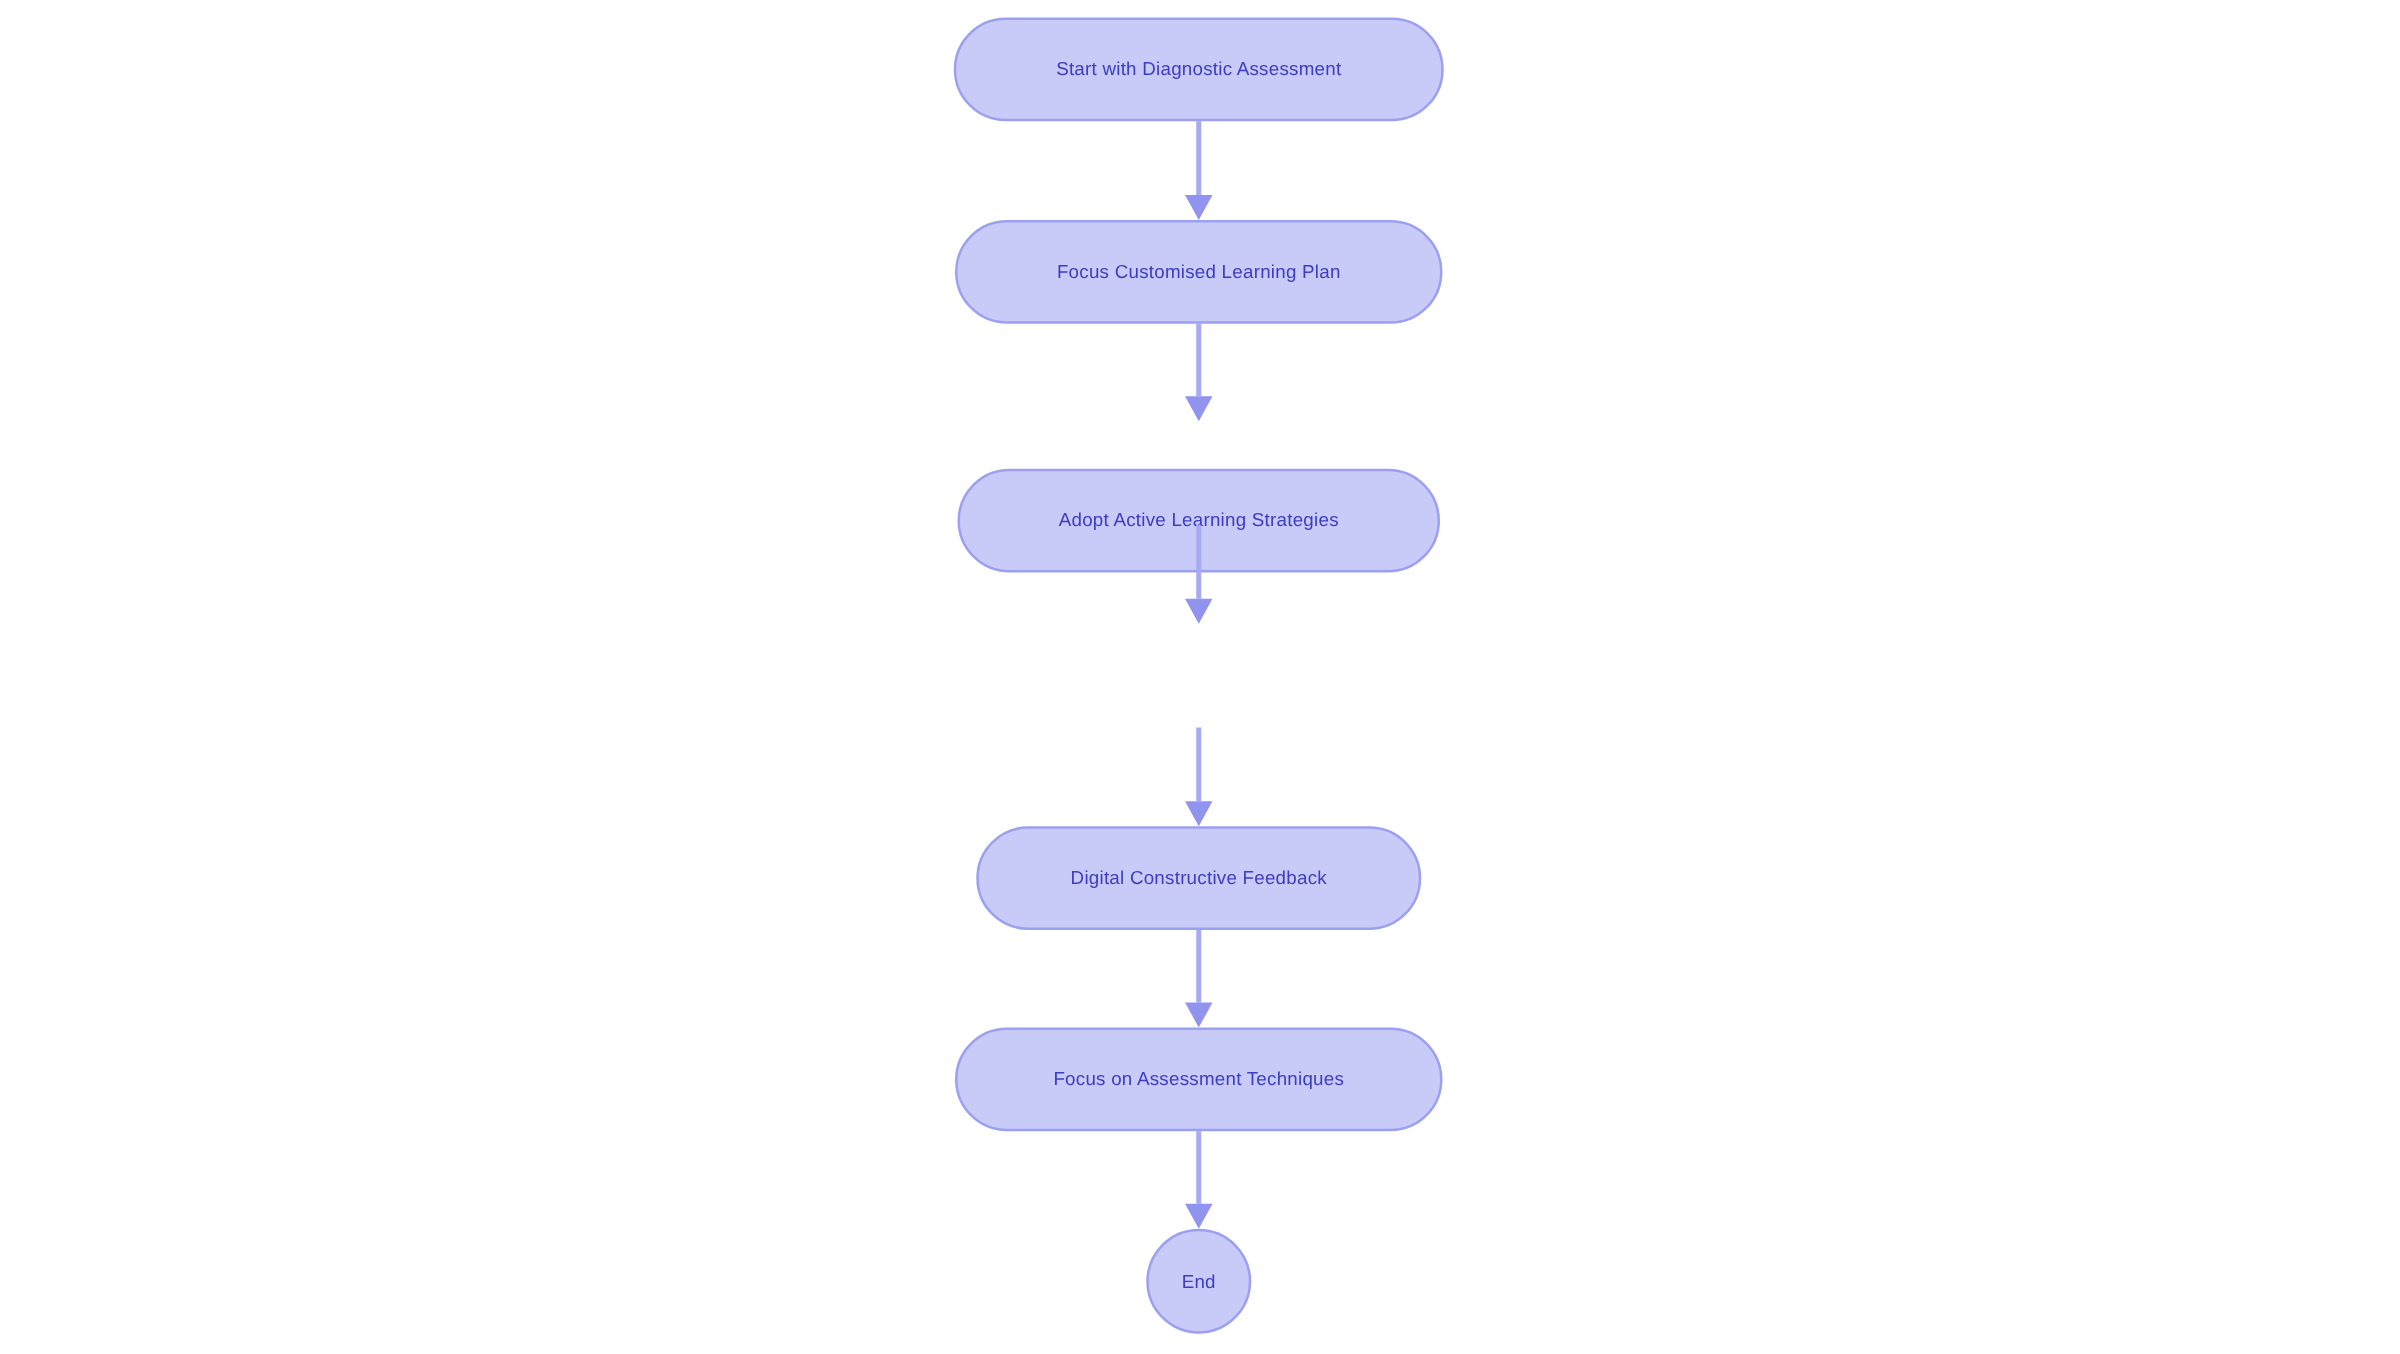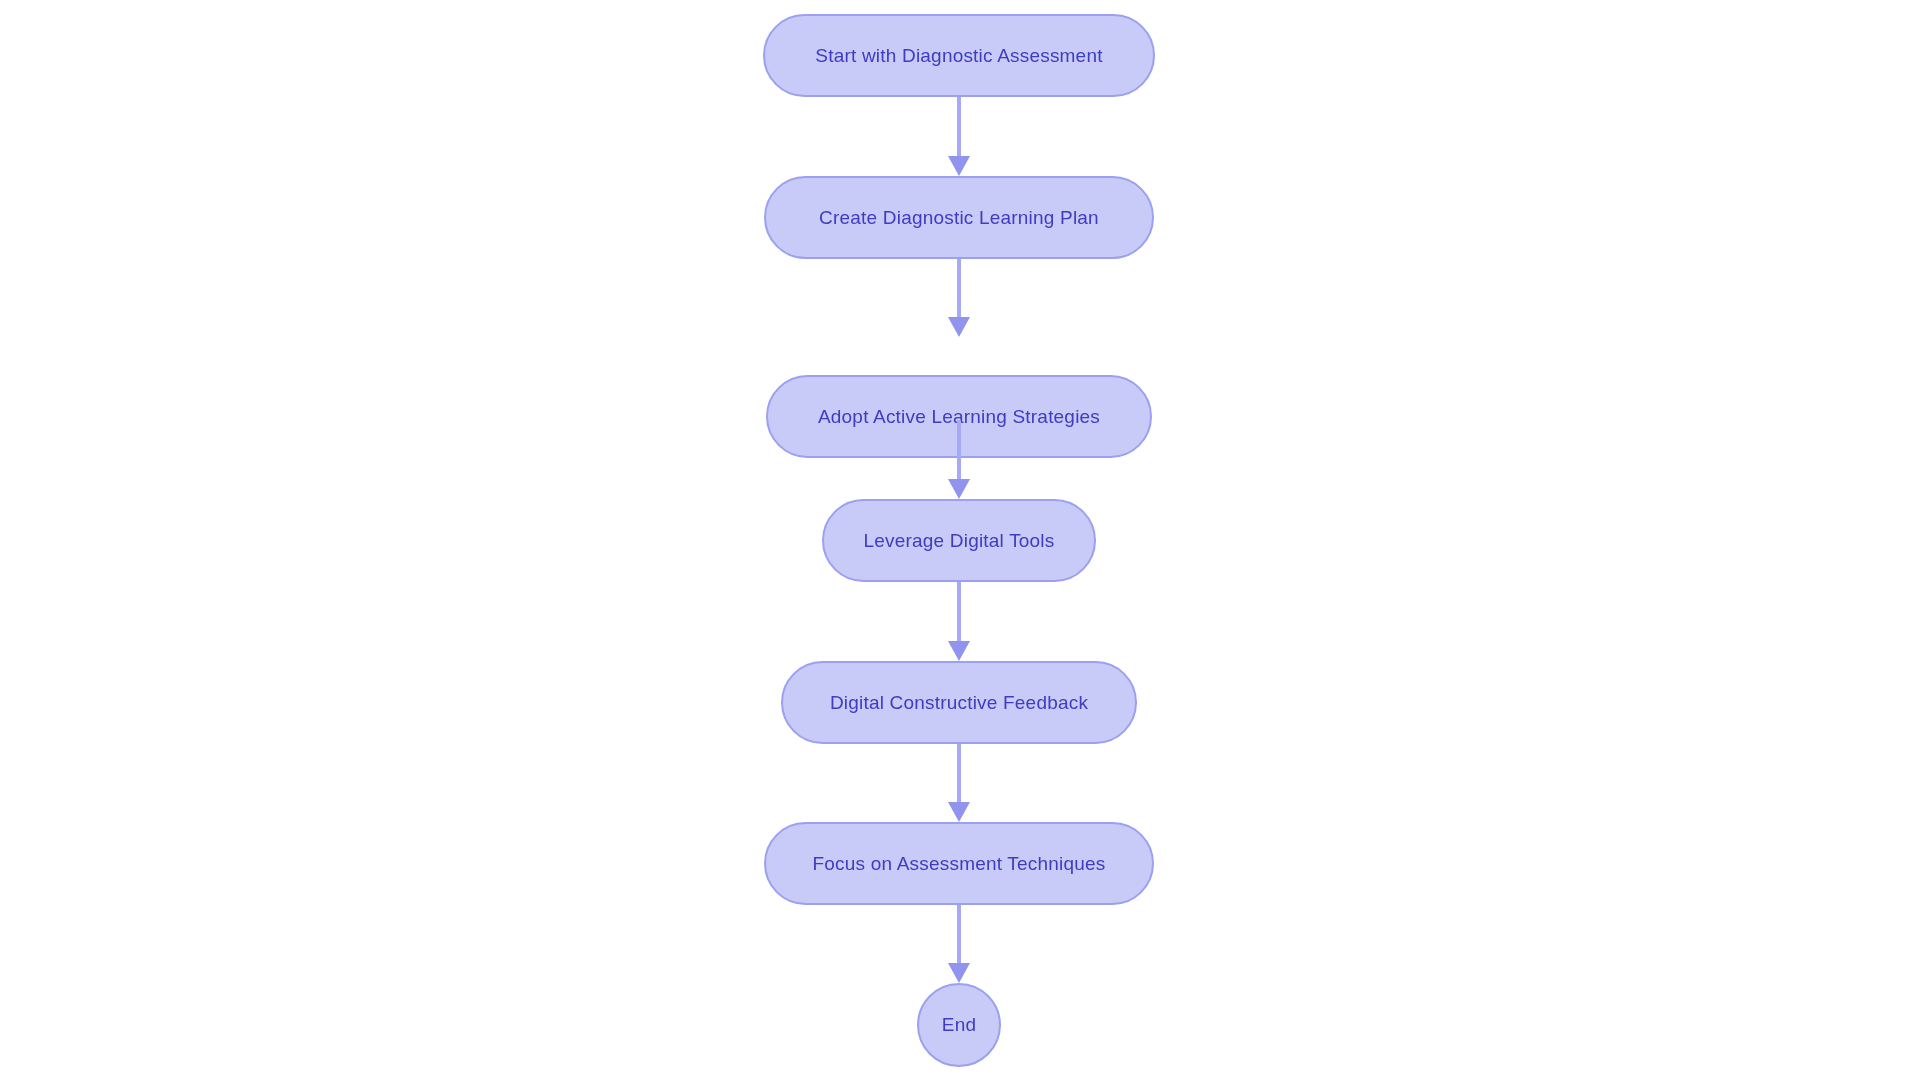--- a/index.html
+++ b/index.html
@@ -22,21 +22,21 @@
   .node{
     position:absolute;
     box-sizing:border-box;
     background:var(--fill);
     border:2px solid var(--border);
     border-radius:42px;
     display:flex;
     align-items:center;
     justify-content:center;
     color:var(--text);
-    font-size:19px;
+    font-size:15px;
     letter-spacing:0.2px;
     text-align:right;
     height:83px;
   }
   .node.circle{
     border-radius:50%;
     width:84px;
     height:84px;
   }
   .edge{
@@ -62,30 +62,27 @@
 </head>
 <body>
 
 <div class="canvas">
 
   <div class="node" style="top:14px;  left:763px; width:392px;">
     <span>Start with Diagnostic Assessment</span>
   </div>
 
   <div class="node" style="top:176px; left:764px; width:390px;">
-    <span>Create Diagnostic Learning Plan</span>
+    <span>Focus Customised Learning Plan</span>
   </div>
 
   <div class="node" style="top:337px; left:766px; width:386px;margin-top:38px;">
     <span>Adopt Active Learning Strategies</span>
   </div>
 
-  <div class="node" style="top:499px; left:822px; width:274px;">
-    <span>Leverage Digital Tools</span>
-  </div>
 
   <div class="node" style="top:661px; left:781px; width:356px;">
     <span>Digital Constructive Feedback</span>
   </div>
 
   <div class="node" style="top:822px; left:764px; width:390px;">
     <span>Focus on Assessment Techniques</span>
   </div>
 
   <div class="node circle" style="top:983px; left:917px;">

